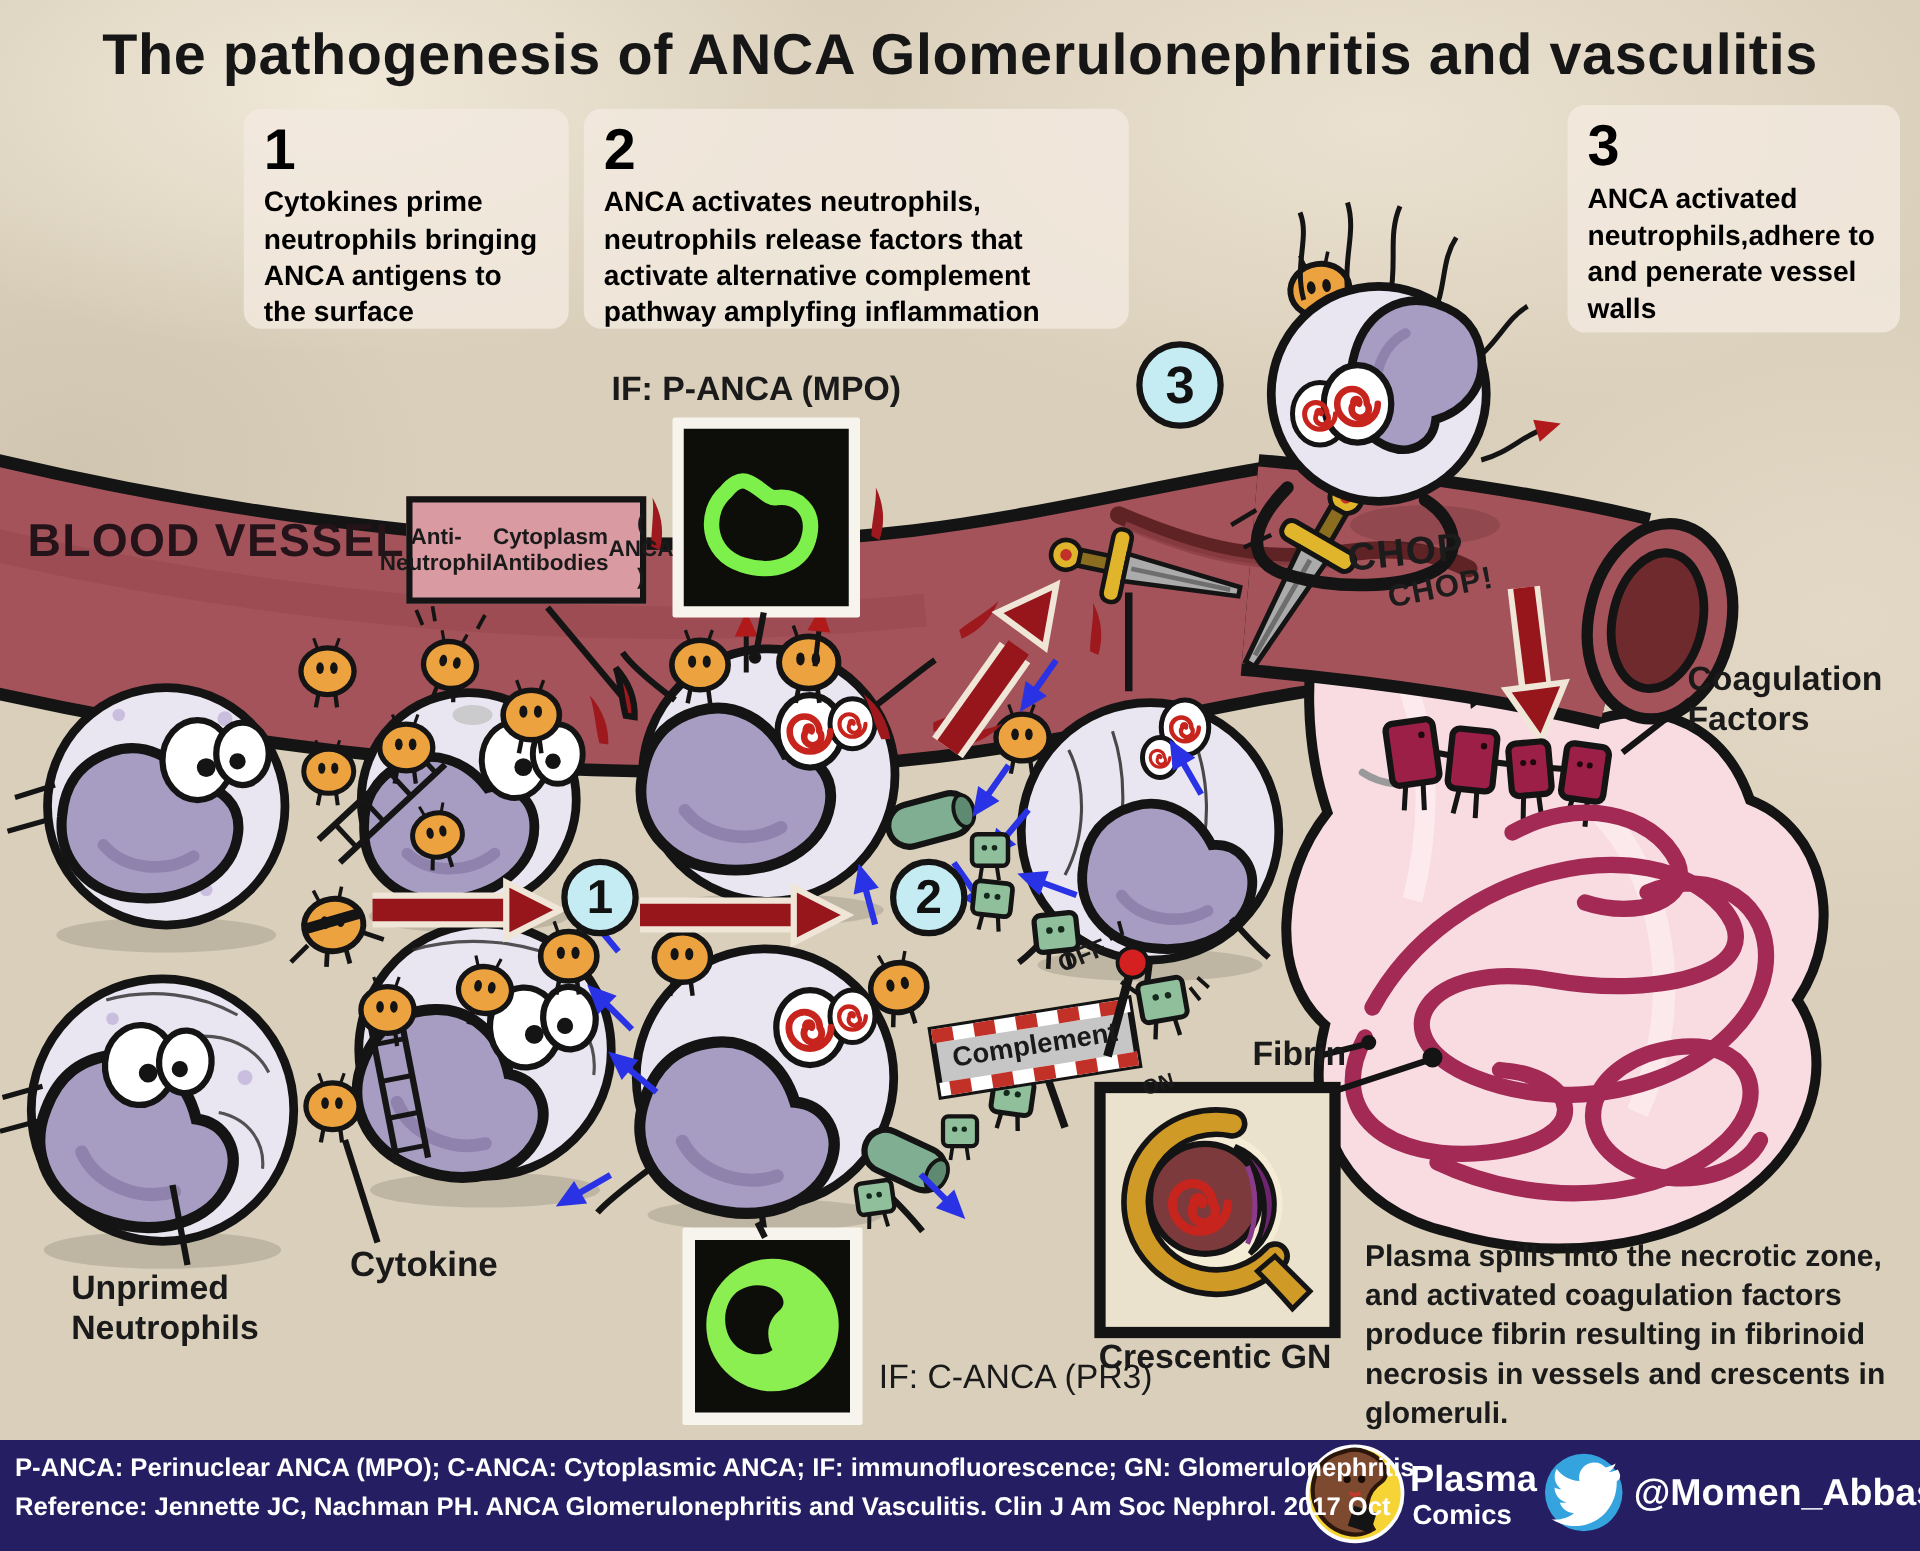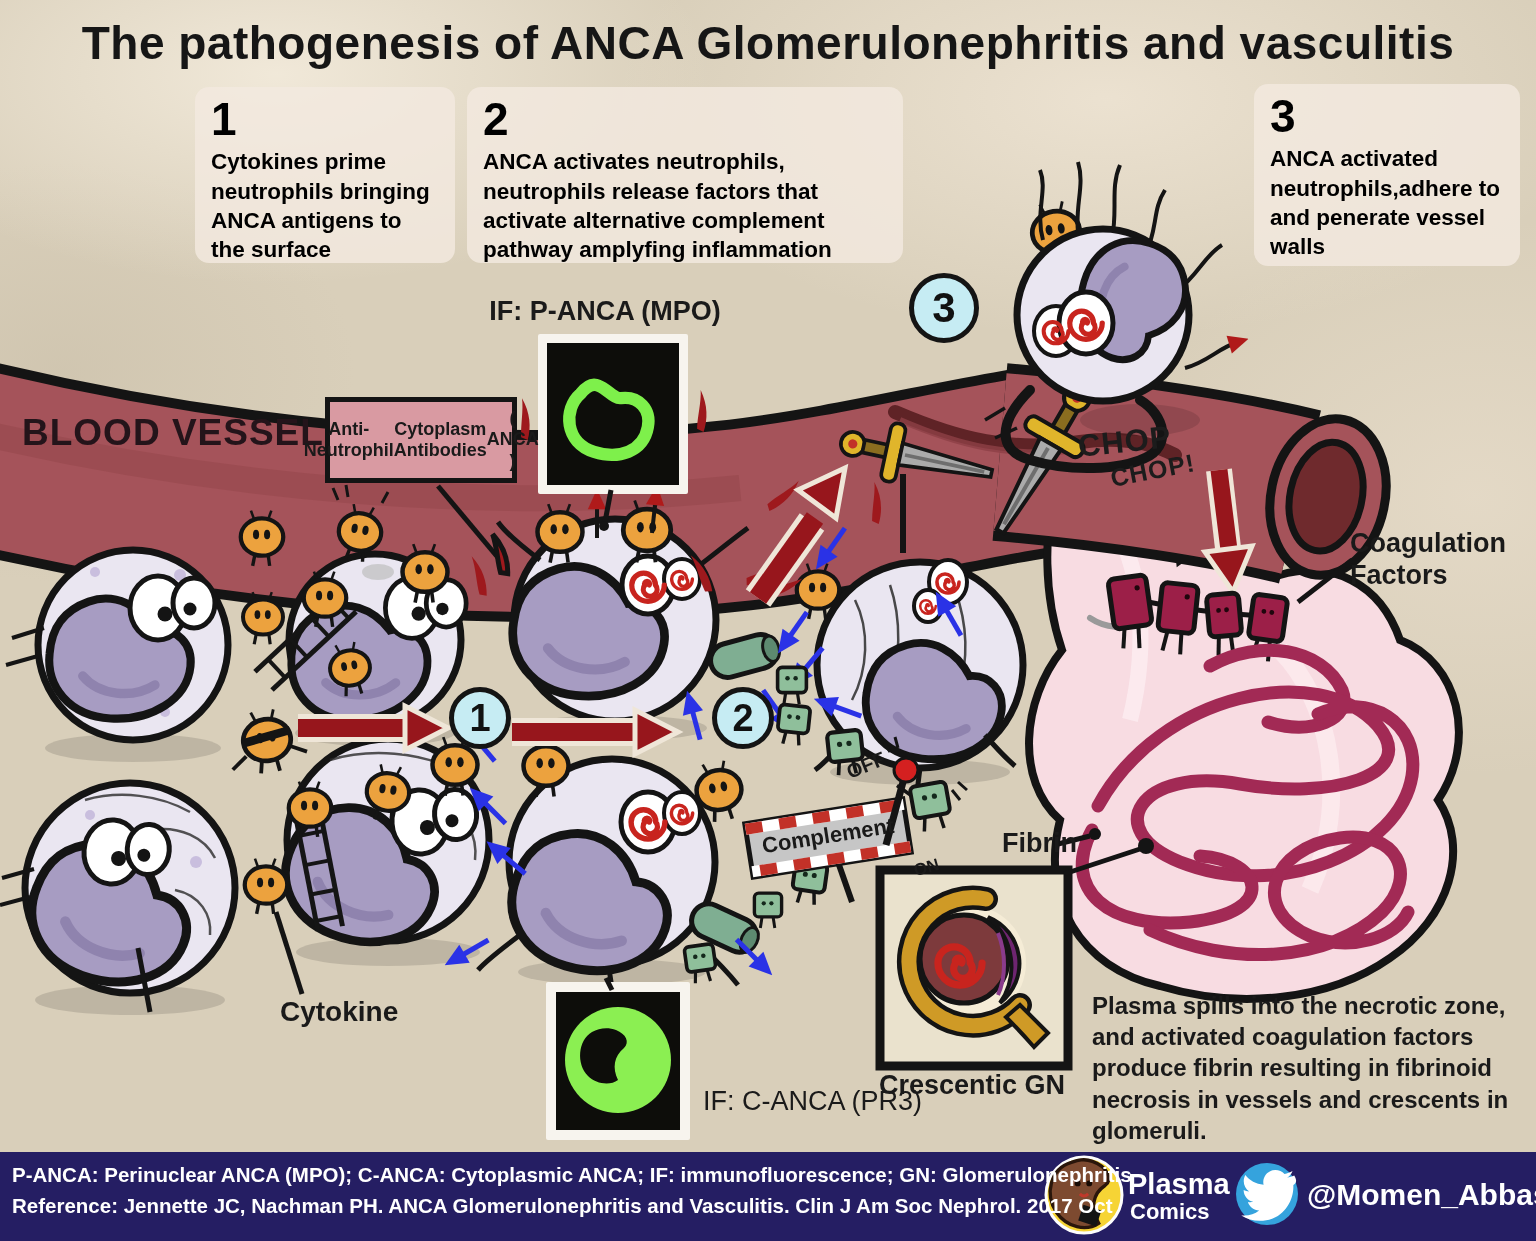--- a/index.html
+++ b/index.html
@@ -492,20 +492,21 @@
   <div id="badge2" class="badge">2</div>
   <div id="badge3" class="badge">3</div>
 
   <div id="coag-label" class="txt">Coagulation Factors</div>
   <div id="fibrin-label" class="txt">Fibrin</div>
   <div id="complement-label" class="txt">Complement</div>
   <div id="off-label" class="txt">OFF</div>
   <div id="on-label" class="txt">ON</div>
   <div id="crescentic-label" class="txt">Crescentic GN</div>
   <div id="if-canca" class="txt">IF: C-ANCA (PR3)</div>
+  <div id="unprimed-label" class="txt">Unprimed Neutrophils</div>
   <div id="cytokine-label" class="txt">Cytokine</div>
   <div id="plasma-text" class="txt">Plasma spills into the necrotic zone, and activated coagulation factors produce fibrin resulting in fibrinoid necrosis in vessels and crescents in glomeruli.</div>
 
   <div id="footer-line1" class="footer-line">P-ANCA: Perinuclear ANCA (MPO); C-ANCA: Cytoplasmic ANCA; IF: immunofluorescence; GN: Glomerulonephritis</div>
   <div id="footer-line2" class="footer-line">Reference: Jennette JC, Nachman PH. ANCA Glomerulonephritis and Vasculitis. Clin J Am Soc Nephrol. 2017 Oct</div>
   <div id="brand-name" class="txt">Plasma</div>
   <div id="brand-sub" class="txt">Comics</div>
   <div id="twitter-handle" class="txt">@Momen_Abbasi</div>
 
 </div>

